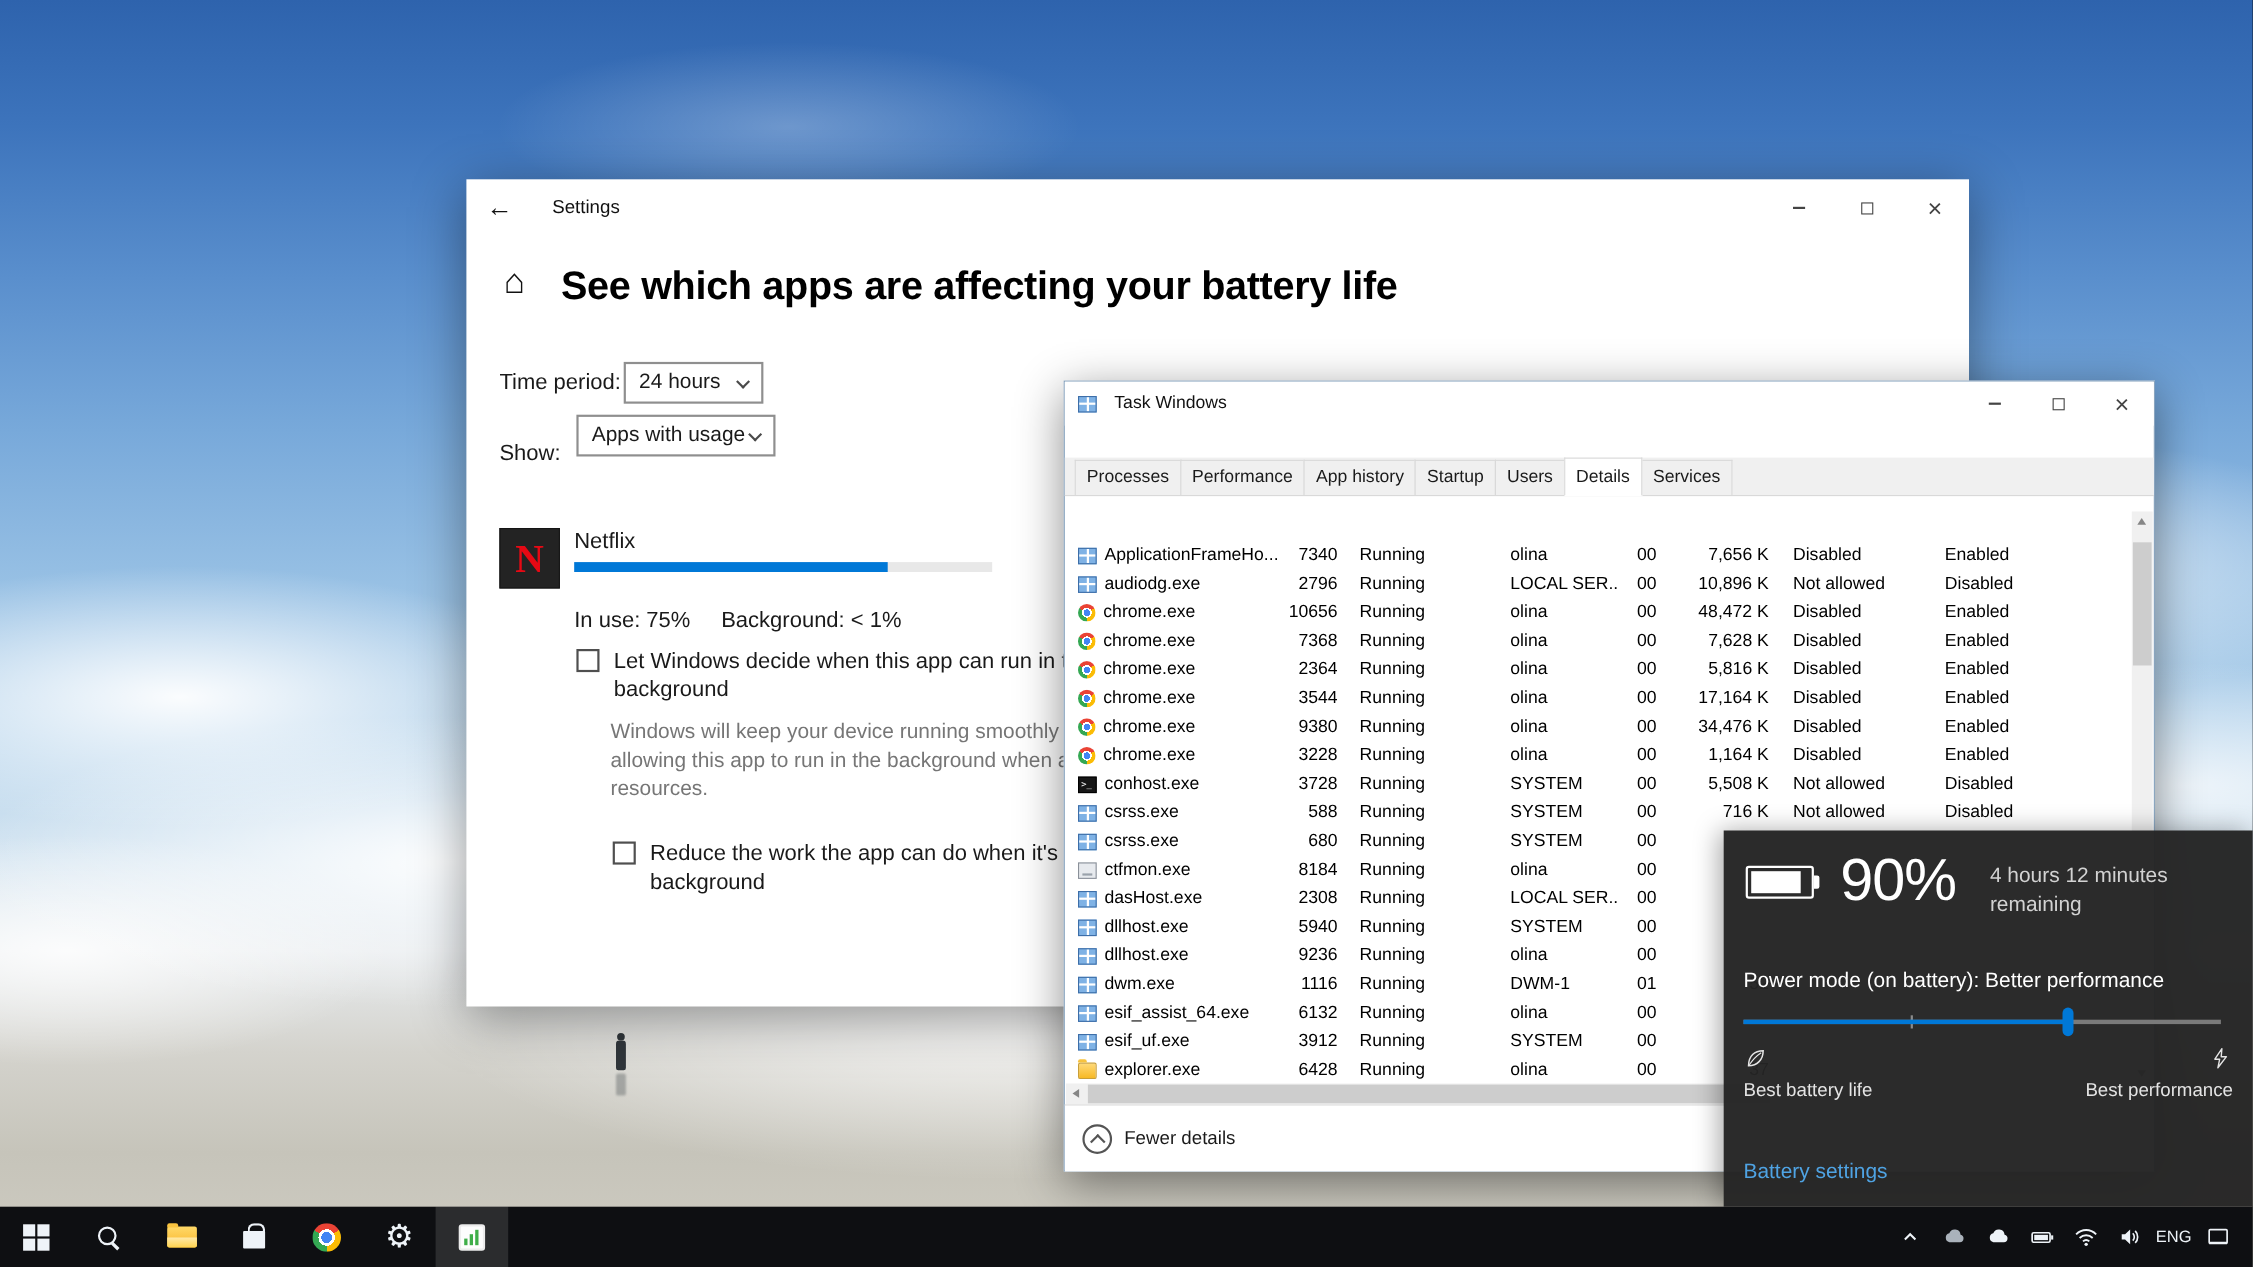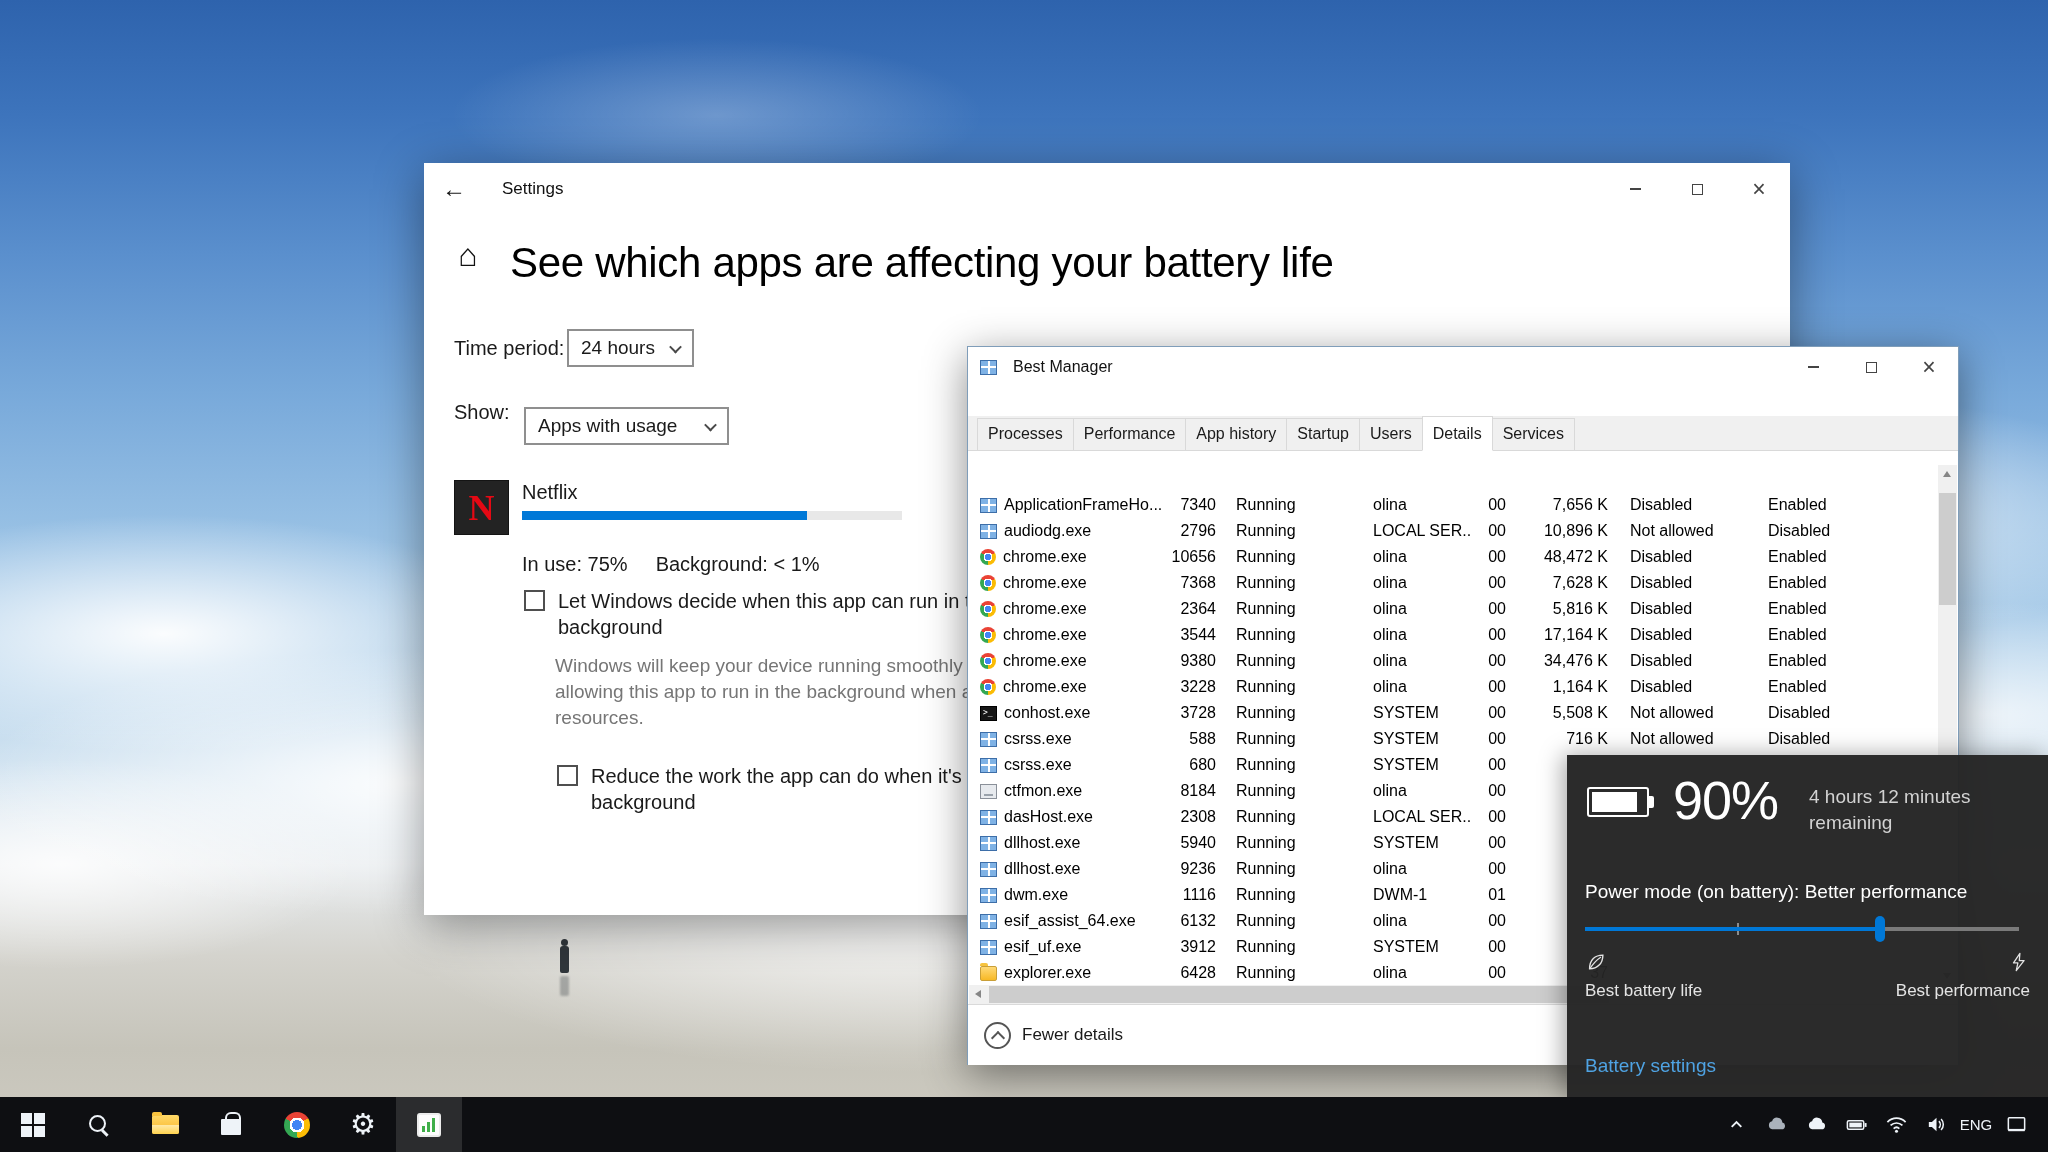--- a/index.html
+++ b/index.html
@@ -29,27 +29,27 @@
   .glyph-max{width:11px;height:11px;border:1.5px solid #444}
   .glyph-close{font-size:23px;color:#444;line-height:1}
 
   
   .settings-window{position:absolute;left:424px;top:163px;width:1366px;height:752px;background:#fff;box-shadow:0 10px 45px rgba(0,0,0,.4);z-index:1}
   .sw-titlebar{position:absolute;left:0;top:0;width:100%;height:52px;display:flex;align-items:center}
   .sw-back{width:60px;height:100%;display:flex;align-items:center;justify-content:center;font-size:24px;color:#111}
   .sw-title{font-size:17px;color:#111;margin-left:18px}
   .sw-controls{margin-left:auto;display:flex;height:100%}
   .sw-home-icon{position:absolute;left:34px;top:74px;font-size:32px;color:#111}
-  .sw-heading{position:absolute;left:86px;top:76px;font-size:42px;font-weight:400;color:#000;letter-spacing:-.3px}
+  .sw-heading{position:absolute;left:86px;top:76px;font-size:36px;font-weight:700;color:#000;letter-spacing:-.3px}
   .sw-label{position:absolute;font-size:20px;color:#1a1a1a}
   .lbl-time{left:30px;top:174px}
   .lbl-show{left:30px;top:238px}
   .sw-dd{position:absolute;height:38px;border:2px solid #8f8f8f;background:#fff;display:flex;align-items:center;padding:0 12px;font-size:19px;color:#1a1a1a}
   .dd-time{left:143px;top:166px;width:127px}
-  .dd-show{left:100px;top:244px;width:205px}
+  .dd-show{left:100px;top:214px;width:181px}
   .chev{width:9px;height:9px;border-right:2px solid #4a4a4a;border-bottom:2px solid #4a4a4a;transform:rotate(45deg) translate(-1px,-1px);margin-left:auto}
   .nfx-tile{position:absolute;left:30px;top:317px;width:55px;height:55px;background:#232323;border:1px solid #141414;display:flex;align-items:center;justify-content:center}
   .nfx-tile span{color:#e50914;font-size:36px;font-weight:700;font-family:"Liberation Serif","DejaVu Serif",serif}
   .nfx-name{position:absolute;left:98px;top:318px;font-size:20px;color:#1a1a1a}
   .nfx-bar{position:absolute;left:98px;top:348px;width:380px;height:9px;background:#e8e8e8}
   .nfx-fill{height:100%;background:#0078d7}
   .nfx-usage{position:absolute;left:98px;top:390px;font-size:20px;color:#1a1a1a}
   .nfx-usage span{margin-right:28px}
   .cbrow{position:absolute;display:flex;align-items:flex-start}
   .cbox{width:21px;height:21px;border:2px solid #4f4f4f;background:#fff;flex:0 0 auto;margin-top:2px}
@@ -209,21 +209,21 @@
     <p class="sw-desc">Windows will keep your device running smoothly allowing this app to run in the background when are free resources.</p>
     <div class="cbrow cb2">
       <span class="cbox"></span>
       <span class="cblabel">Reduce the work the app can do when it's in the background</span>
     </div>
   </section>
 
   <section class="tm-window">
     <div class="tm-titlebar">
       <span class="pic window-icon"></span>
-      <div class="tm-title">Best Manager</div>
+      <div class="tm-title">Task Windows</div>
       <div class="tm-controls">
         <div class="wbtn">
             <span class="glyph-min"></span>
           </div>
         <div class="wbtn">
             <span class="glyph-max"></span>
           </div>
         <div class="wbtn">
             <span class="glyph-close">×</span>
           </div>

